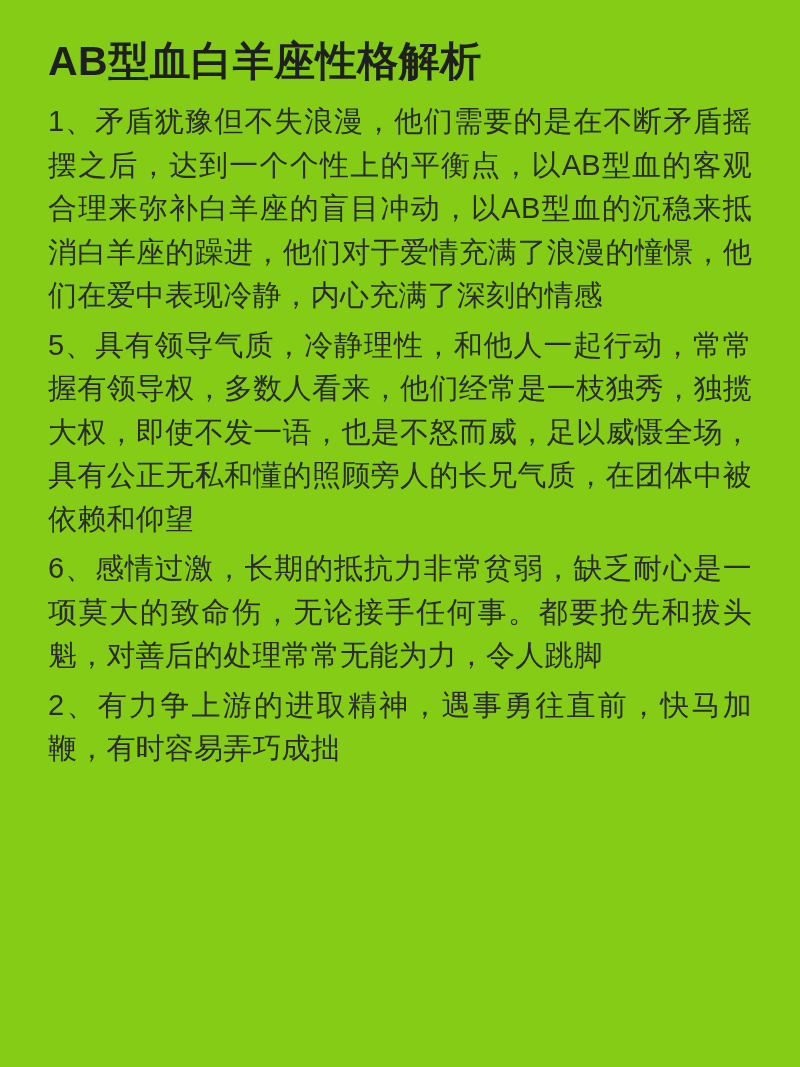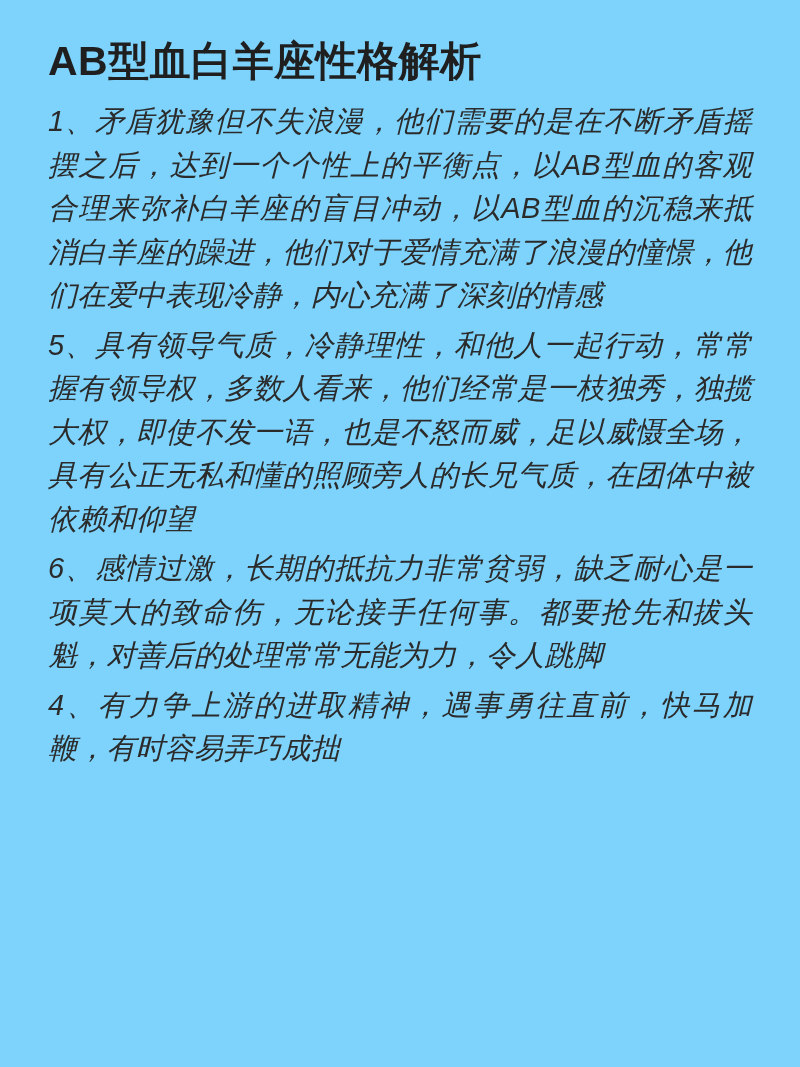--- a/index.html
+++ b/index.html
@@ -12,44 +12,43 @@
     height: 1067px;
     font-family: "Liberation Sans", "DejaVu Sans", sans-serif;
     color: #262626;
     overflow: hidden;
   }
   .page {
     width: 800px;
     height: 1067px;
     box-sizing: border-box;
     padding: 36px 48px 0 48px;
-    background: #7dd3fc;
+    background: #84cc16;
   }
   .doc-title {
     font-size: 41px;
     font-weight: bold;
     line-height: 1.22;
     letter-spacing: 0.5px;
     color: #1f1f1f;
     margin: 0 0 14px 0;
   }
   .para {
     font-size: 29px;
     line-height: 1.50;
     color: #2b2b2b;
     margin: 0 0 6px 0;
     text-align: justify;
     text-justify: inter-ideograph;
     letter-spacing: 0.2px;
     word-break: break-all;
-    font-style: italic;
   }
 </style>
 </head>
 <body>
 
 <div class="page">
   <h1 class="doc-title">AB型血白羊座性格解析</h1>
   <p class="para">1、矛盾犹豫但不失浪漫，他们需要的是在不断矛盾摇摆之后，达到一个个性上的平衡点，以AB型血的客观合理来弥补白羊座的盲目冲动，以AB型血的沉稳来抵消白羊座的躁进，他们对于爱情充满了浪漫的憧憬，他们在爱中表现冷静，内心充满了深刻的情感</p>
   <p class="para">5、具有领导气质，冷静理性，和他人一起行动，常常握有领导权，多数人看来，他们经常是一枝独秀，独揽大权，即使不发一语，也是不怒而威，足以威慑全场，具有公正无私和懂的照顾旁人的长兄气质，在团体中被依赖和仰望</p>
   <p class="para">6、感情过激，长期的抵抗力非常贫弱，缺乏耐心是一项莫大的致命伤，无论接手任何事。都要抢先和拔头魁，对善后的处理常常无能为力，令人跳脚</p>
-  <p class="para">4、有力争上游的进取精神，遇事勇往直前，快马加鞭，有时容易弄巧成拙</p>
+  <p class="para">2、有力争上游的进取精神，遇事勇往直前，快马加鞭，有时容易弄巧成拙</p>
 </div>
 
 </body></html>

